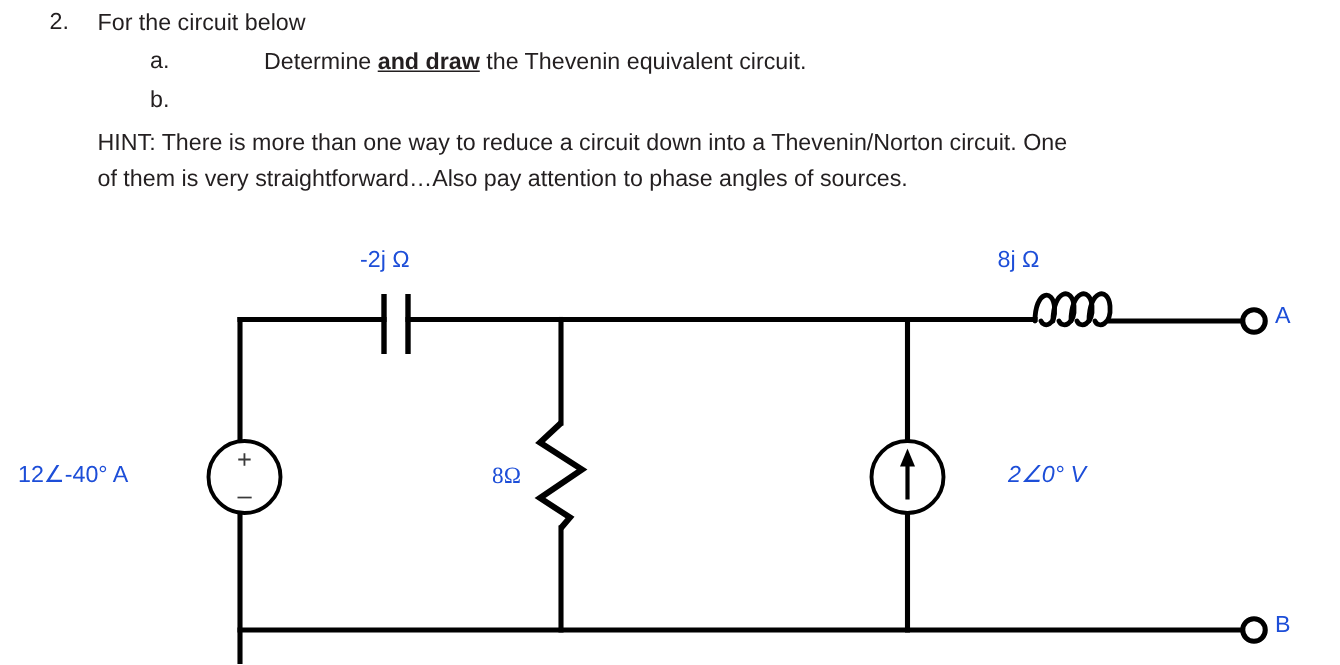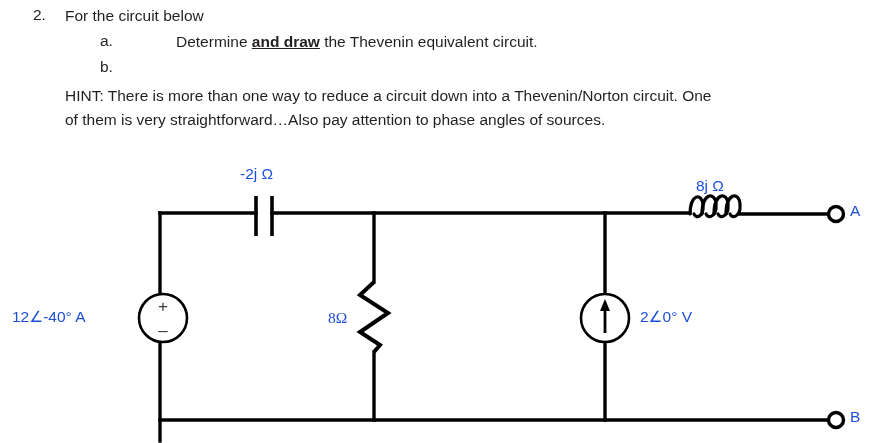--- a/index.html
+++ b/index.html
@@ -91,24 +91,24 @@
   }
 
   .clabel {
     position: absolute;
     font-size: 15.5px;
     white-space: nowrap;
     color: #1d4ed8;
     line-height: 17px;
   }
   #label-cap      { left: 240px; top: 20px; }
-  #label-ind      { left: 696px; top: 20px; margin-top: 12px; }
+  #label-ind      { left: 665px; top: 20px; }
   #label-vsource  { left: 12px;  top: 163px; }
   #label-res      { left: 328px; top: 164px; font-family: Liberation Serif, serif; }
-  #label-isource  { left: 640px; top: 163px; }
+  #label-isource  { left: 672px; top: 163px; font-style: italic; }
   #label-term-a   { left: 850px; top: 57px;  }
   #label-term-b   { left: 850px; top: 263px; }
 </style>
 </head>
 <body>
 
 <div id="question-block">
   <span class="q-num">2.</span>
   <span class="q-line q-stem">For the circuit below</span>
 

